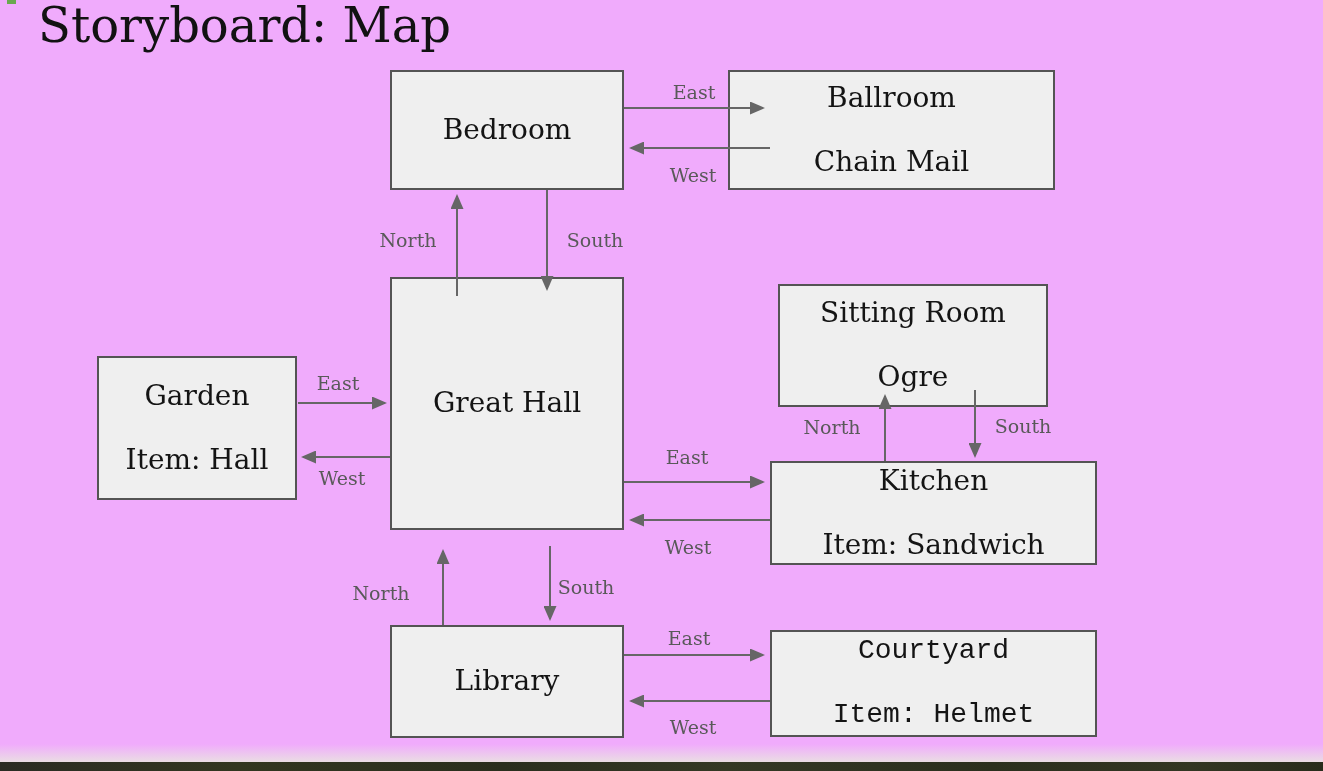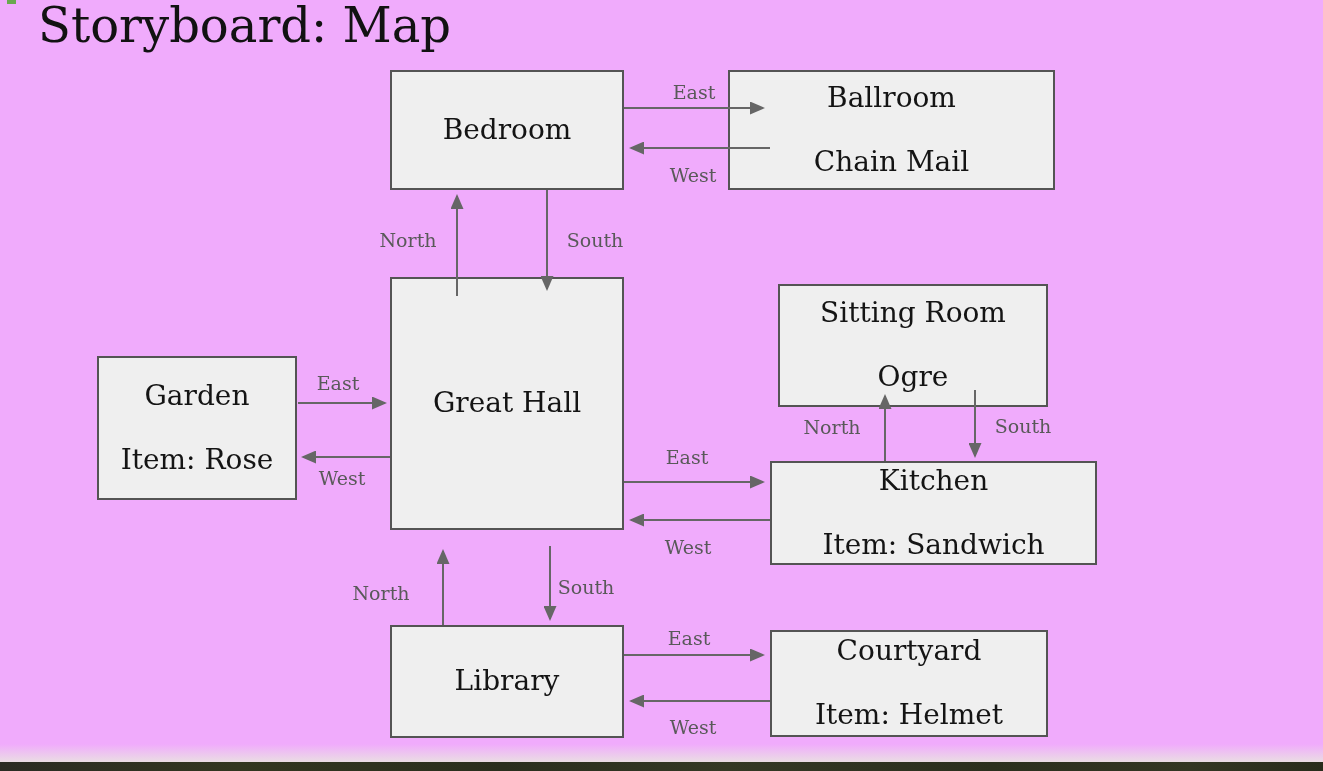--- a/index.html
+++ b/index.html
@@ -69,33 +69,33 @@
       <div class="room" style="left: 728px; top: 70px; width: 327px; height: 120px;">
         <div>Ballroom</div>
         <div>Chain Mail</div>
       </div>
       <div class="room" style="left: 770px; top: 284px; width: 270px; height: 123px; margin-left: 8px;">
         <div>Sitting Room</div>
         <div>Ogre</div>
       </div>
       <div class="room" style="left: 97px; top: 356px; width: 200px; height: 144px;">
         <div>Garden</div>
-        <div>Item: Rose</div>
+        <div>Item: Hall</div>
       </div>
       <div class="room" style="left: 390px; top: 277px; width: 234px; height: 253px;">
         <div>Great Hall</div>
       </div>
       <div class="room" style="left: 770px; top: 461px; width: 327px; height: 104px; text-align: center;">
         <div>Kitchen</div>
         <div>Item: Sandwich</div>
       </div>
       <div class="room" style="left: 390px; top: 625px; width: 234px; height: 113px; text-align: center;">
         <div>Library</div>
       </div>
-      <div class="room" style="left: 770px; top: 630px; width: 278px; height: 107px;">
+      <div class="room" style="left: 770px; top: 630px; width: 327px; height: 107px; font-family: Liberation Mono, monospace;">
         <div>Courtyard</div>
         <div>Item: Helmet</div>
       </div>
     </div>
 
   <svg id="arrows" width="1323" height="771">
     <defs>
       <marker id="arrowhead" markerUnits="userSpaceOnUse" markerWidth="15" markerHeight="13" refX="13" refY="6.5" orient="auto">
         <path d="M0,0 L15,6.5 L0,13 Z" fill="#666666"></path>
       </marker>

